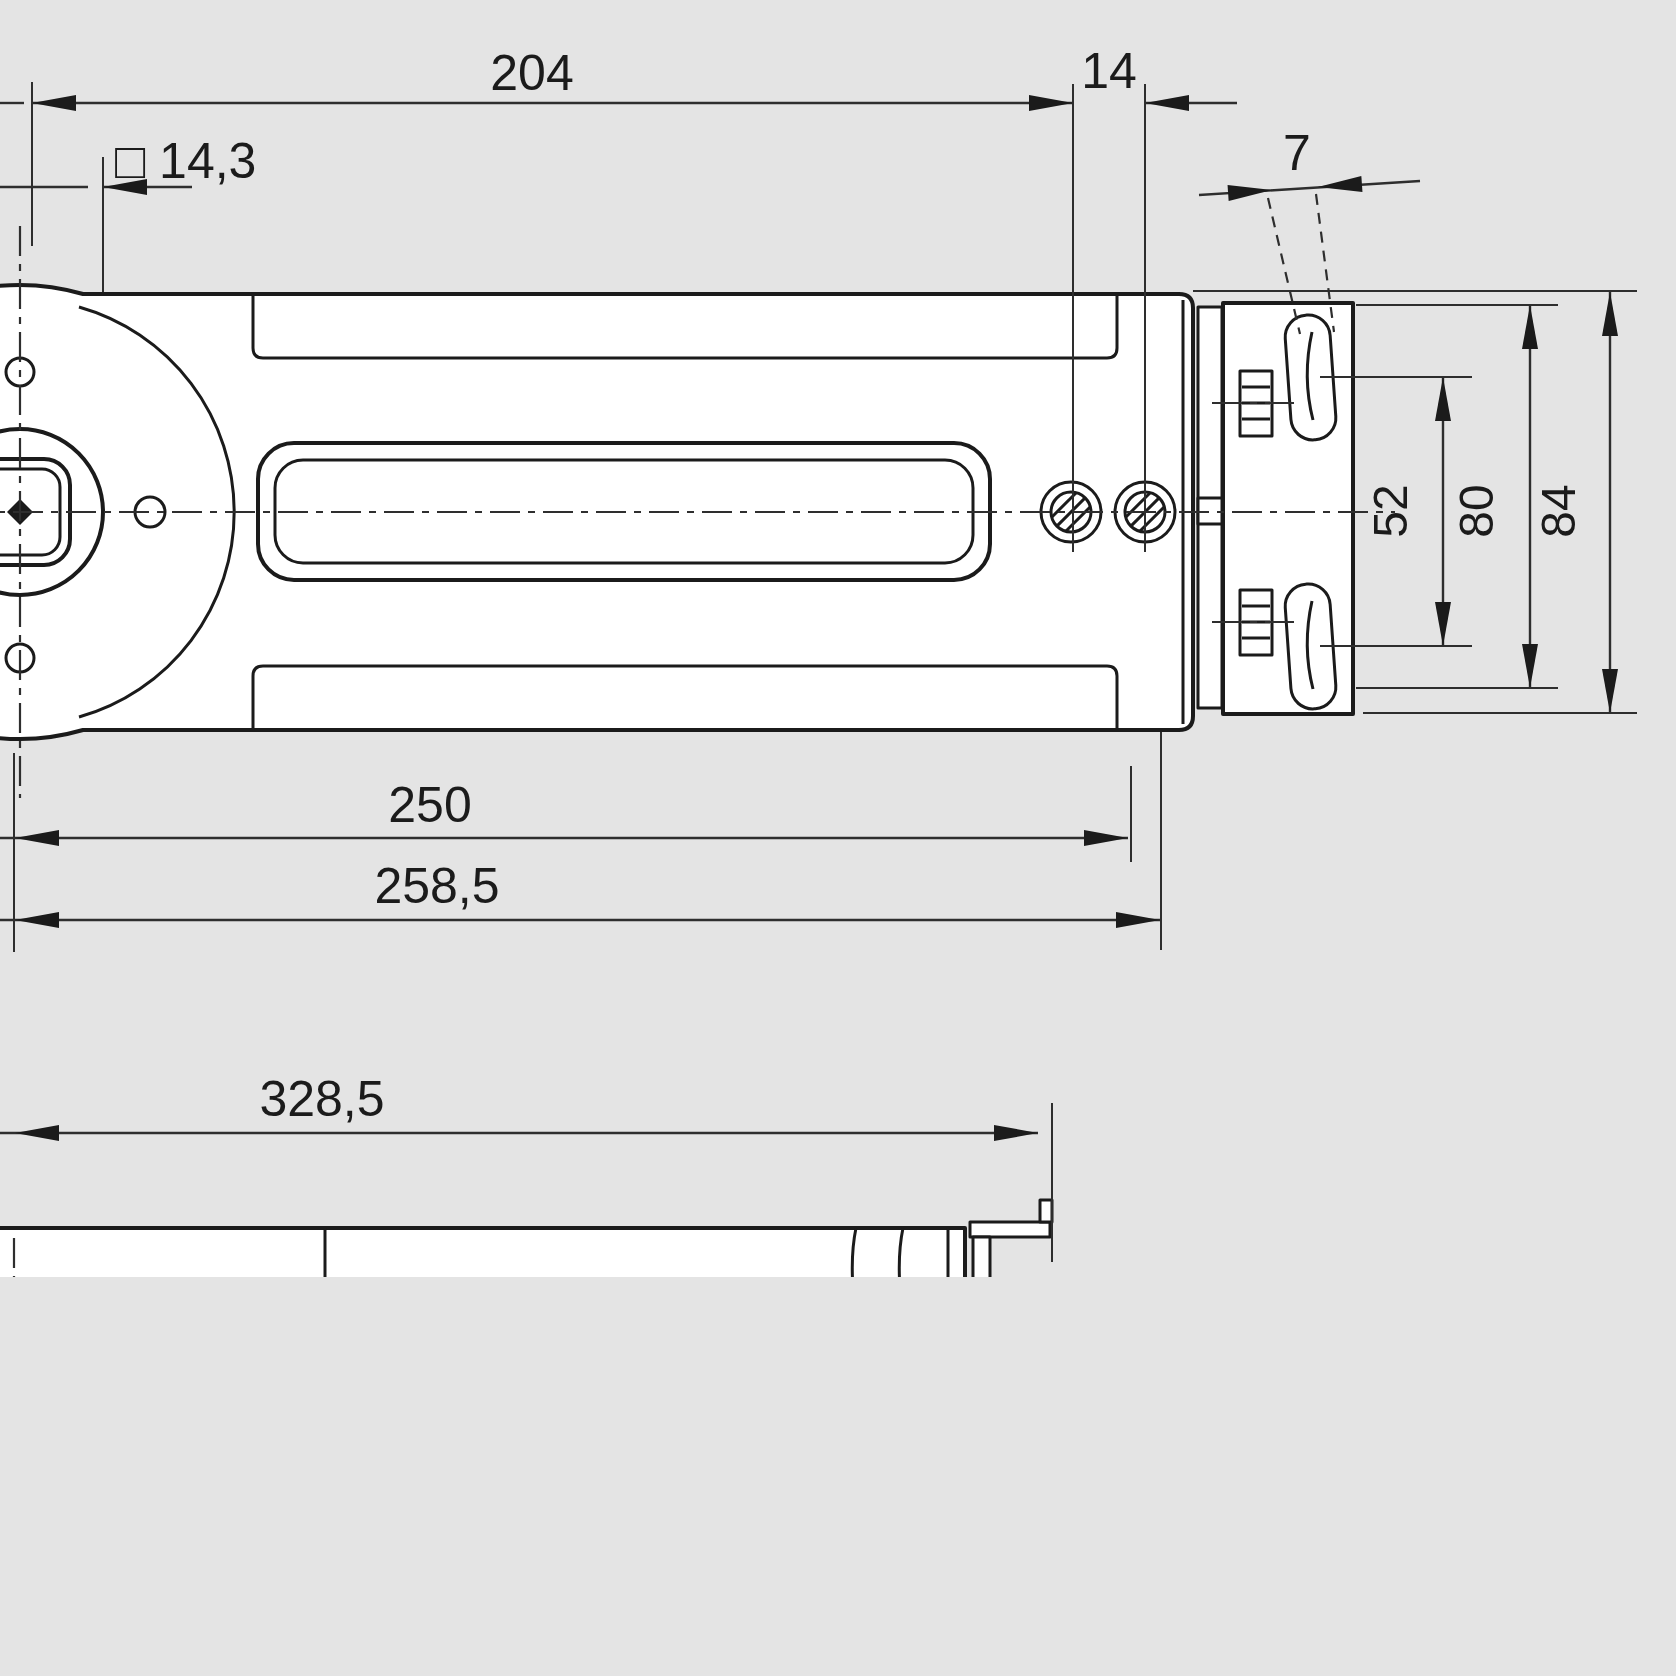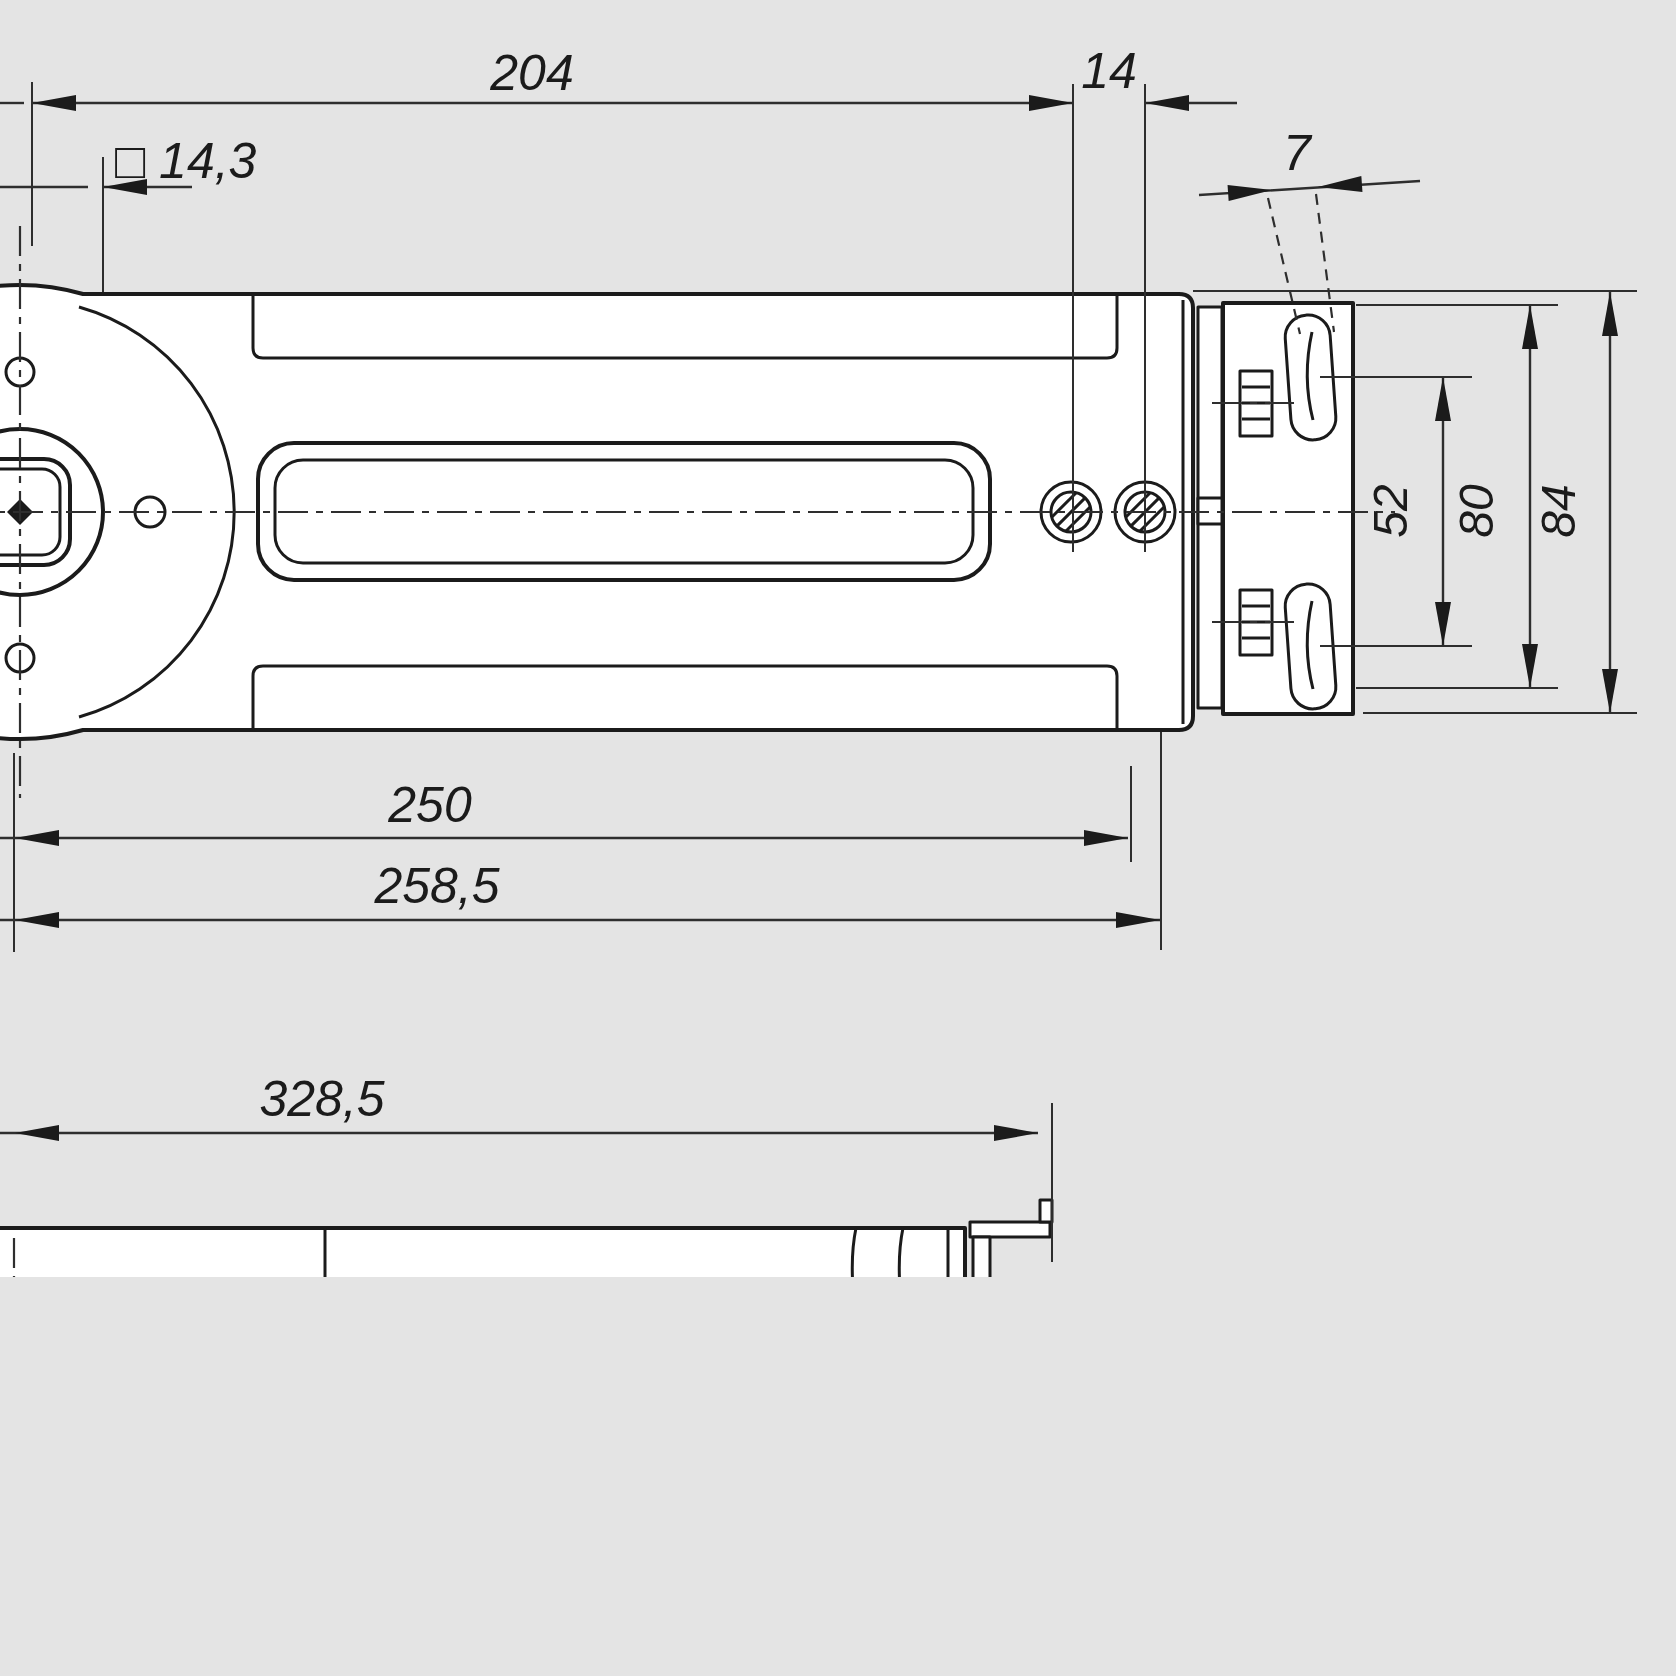--- a/index.html
+++ b/index.html
@@ -1,16 +1,16 @@
 <!DOCTYPE html>
 <html><head>
 <meta charset="utf-8">
 <style>
   html,body{margin:0;padding:0;background:#e4e4e4;}
-  #stage{width:1676px;height:1277px;overflow:hidden;font-style:italic;}
+  #stage{width:1676px;height:1277px;overflow:hidden;}
   svg{display:block;}
   text{font-family:"Liberation Sans","DejaVu Sans",sans-serif;fill:#1b1b1b;}
   .dimtxt{font-size:50px;}
   .dimtxt-v{font-size:48px;}
   .part{fill:#ffffff;stroke:#1b1b1b;stroke-width:4;stroke-linejoin:round;}
   .part2{fill:none;stroke:#1b1b1b;stroke-width:3;stroke-linejoin:round;}
   .partf{fill:#ffffff;stroke:#1b1b1b;stroke-width:3;stroke-linejoin:round;}
   .thin{fill:none;stroke:#2e2e2e;stroke-width:2;}
   .dim{fill:none;stroke:#2e2e2e;stroke-width:2.4;}
   .cl{fill:none;stroke:#2e2e2e;stroke-width:2.2;stroke-dasharray:30 8 7 8;}

